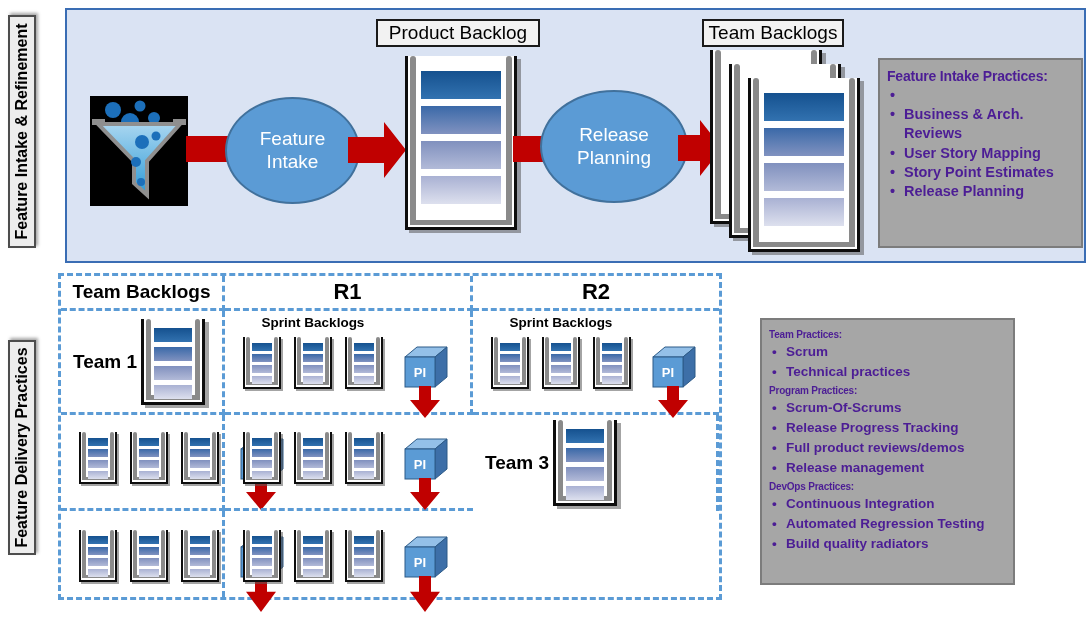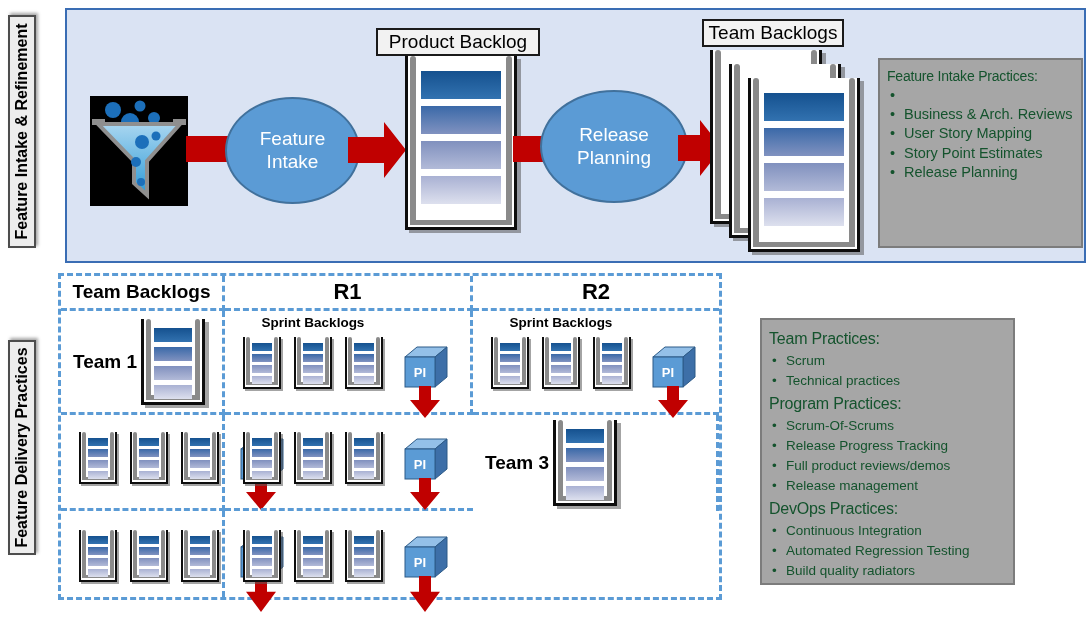--- a/index.html
+++ b/index.html
@@ -63,25 +63,25 @@
     position:absolute; border-radius:50%; background:#5b9bd5; border:2px solid #41719c;
     display:flex; align-items:center; justify-content:center; text-align:center;
     color:#fff; font-size:19px; line-height:1.2; padding:0 18px;
   }
   .red-rect { position:absolute; background:#c00000; }
   svg.icon { position:absolute; display:block; }
 
   
   .graybox {
     position:absolute; background:#a6a6a6; border:2px solid #7c7c7c;
-    color:#14532d; font-weight:normal; padding:7px 6px 6px 7px;
+    color:#4c1d95; font-weight:bold; padding:7px 6px 6px 7px;
   }
   .graybox .title { font-size:14px; letter-spacing:-0.2px; line-height:1.35; }
   .gb1 .li { font-size:14.5px; line-height:1.33; }
-  .gb2 .title { font-size:16px; line-height:1.5; }
+  .gb2 .title { font-size:10px; line-height:1.5; }
   .gb2 .li { font-size:13.5px; line-height:1.5; }
   .li { display:flex; }
   .li .bul { width:17px; flex:0 0 17px; text-align:left; padding-left:3px; }
 
   
   .grid {
     position:absolute; left:58px; top:273px; width:664px; height:327px;
     border:3px dashed #5b9bd5;
     display:grid; grid-template-columns:164px 248px 246px; grid-template-rows:35px 104px 96px 86px;
   }
@@ -129,21 +129,21 @@
   </svg>
 
   <div class="red-rect" style="left:186px; top:136px; width:52px; height:26px;"></div>
 
   <div class="ellipse" style="left:225px; top:97px; width:135px; height:107px;text-align:center;">Feature Intake</div>
 
   <svg class="icon" style="left:348px; top:122px;" width="58" height="56" viewBox="0 0 58 56">
     <polygon points="0,15 36,15 36,0 58,28 36,56 36,41 0,41" fill="#c00000"></polygon>
   </svg>
 
-  <div class="titlebox" style="left:376px; top:28px; width:164px; height:28px;">Product Backlog</div>
+  <div class="titlebox" style="left:376px; top:19px; width:164px; height:28px;">Product Backlog</div>
 
   <div class="bin bin-lg" style="left:405px; top:56px;">
     <div class="rail-l"></div>
       <div class="rail-r"></div>
     <div class="base"></div>
     <div class="bars">
         <div class="bar b1"></div>
         <div class="bar b2"></div>
         <div class="bar b3"></div>
         <div class="bar b4"></div>

